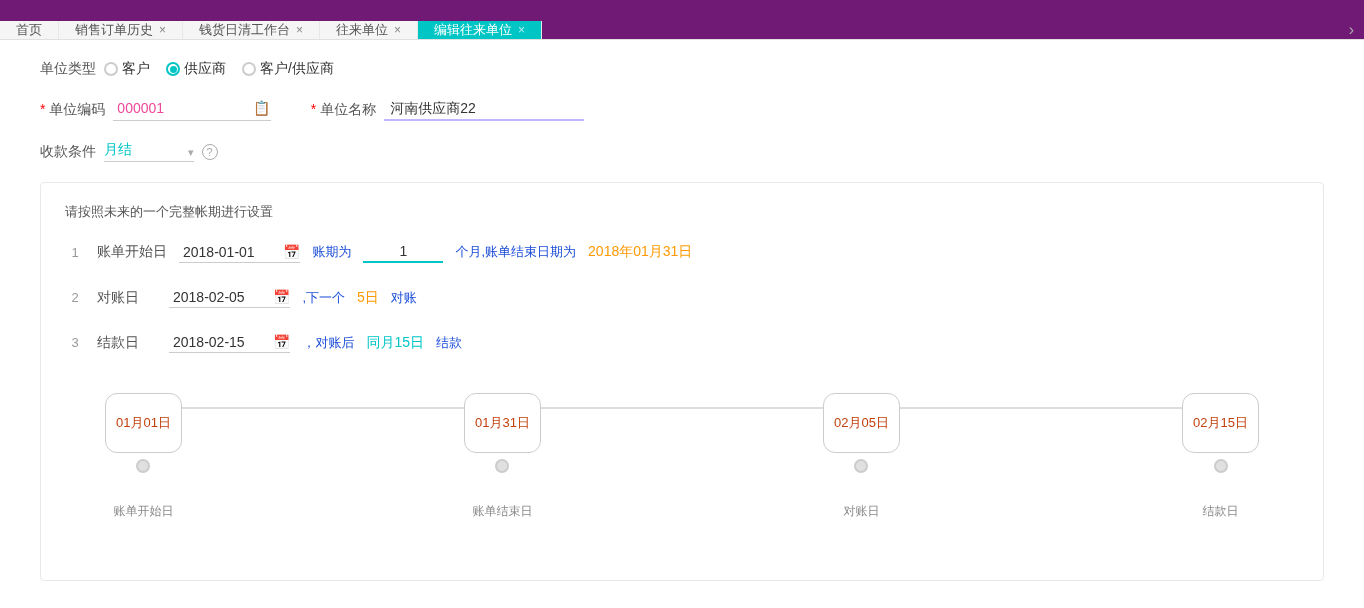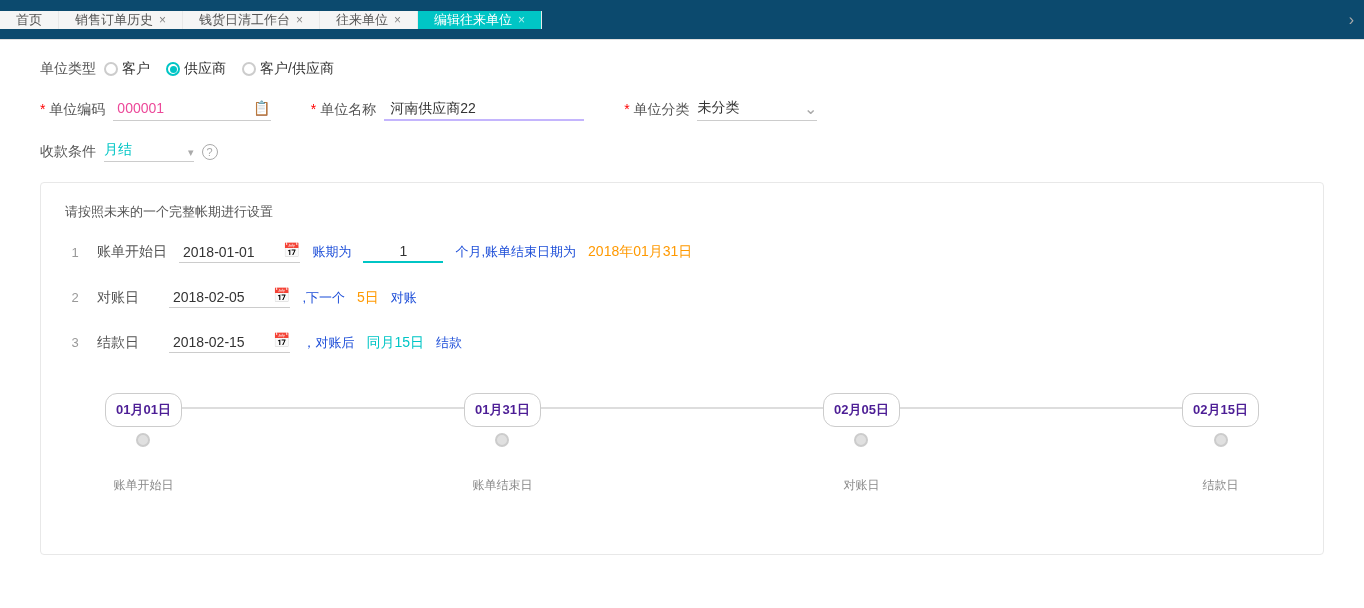--- a/index.html
+++ b/index.html
@@ -1,22 +1,22 @@
 <!DOCTYPE html>
 <html><head>
   <meta charset="utf-8">
   <style>
     * { box-sizing: border-box; margin: 0; padding: 0; }
     body { font-family: 'Microsoft YaHei', Arial, sans-serif; font-size: 14px; color: #333; background: #f5f5f5; }
 
     
     .tabs-bar {
       display: flex;
-      align-items: center;
-      background: #0c4a6e;
+      align-items: flex-end;
+      background: #701a75;
       border-bottom: 1px solid #e0e0e0;
       height: 40px;
     }
     .tab-item {
       display: flex;
       align-items: center;
       padding: 0 16px;
       cursor: pointer;
       color: #555;
       font-size: 13px;
@@ -198,21 +198,21 @@
       font-size: 13px;
       text-align: center;
     }
     .row-label {
       color: #555;
       font-size: 14px;
       min-width: 60px;
     }
     .date-input-wrap {
       display: flex;
-      align-items: flex-start;
+      align-items: center;
       border-bottom: 1px solid #ccc;
       gap: 4px;
     }
     .date-input-wrap input {
       border: none;
       outline: none;
       font-size: 14px;
       width: 100px;
       color: #333;
       padding: 2px 4px;
@@ -272,26 +272,25 @@
       border-radius: 50%;
       background: #e0e0e0;
       border: 2px solid #ccc;
       position: relative;
       z-index: 1;
     }
     .node-badge {
       background: #fff;
       border: 1px solid #ccc;
       border-radius: 12px;
-      padding: 7px 10px;
+      padding: 20px 10px;
       font-size: 13px;
-      color: #4c1d95;
+      color: #c2410c;
       position: relative;
       z-index: 1;
-      font-weight: bold;
     }
     .node-sublabel {
       font-size: 12px;
       color: #888;
       margin-top: 24px;
       white-space: nowrap;
     }
   </style>
 </head>
 <body>
@@ -345,27 +344,20 @@
     <div class="form-group">
       <span class="form-label required">单位编码</span>
       <div class="input-with-icon">
         <input type="text" value="000001" style="">
         <span class="input-icon">📋</span>
       </div>
     </div>
     <div class="form-group">
       <span class="form-label required">单位名称</span>
       <input type="text" class="form-input form-input-wide" value="河南供应商22" style="">
-    </div>
-    <div class="form-group">
-      <span class="form-label required">单位分类</span>
-      <div class="dropdown-input">
-        <span class="dropdown-value">未分类</span>
-        <span class="dropdown-arrow">⌄</span>
-      </div>
     </div>
   </div>
 
   <div class="form-row">
     <div class="form-group">
       <span class="form-label">收款条件</span>
       <div class="select-input">
         <span class="select-value">月结</span>
         <span class="select-arrow">▾</span>
       </div>

